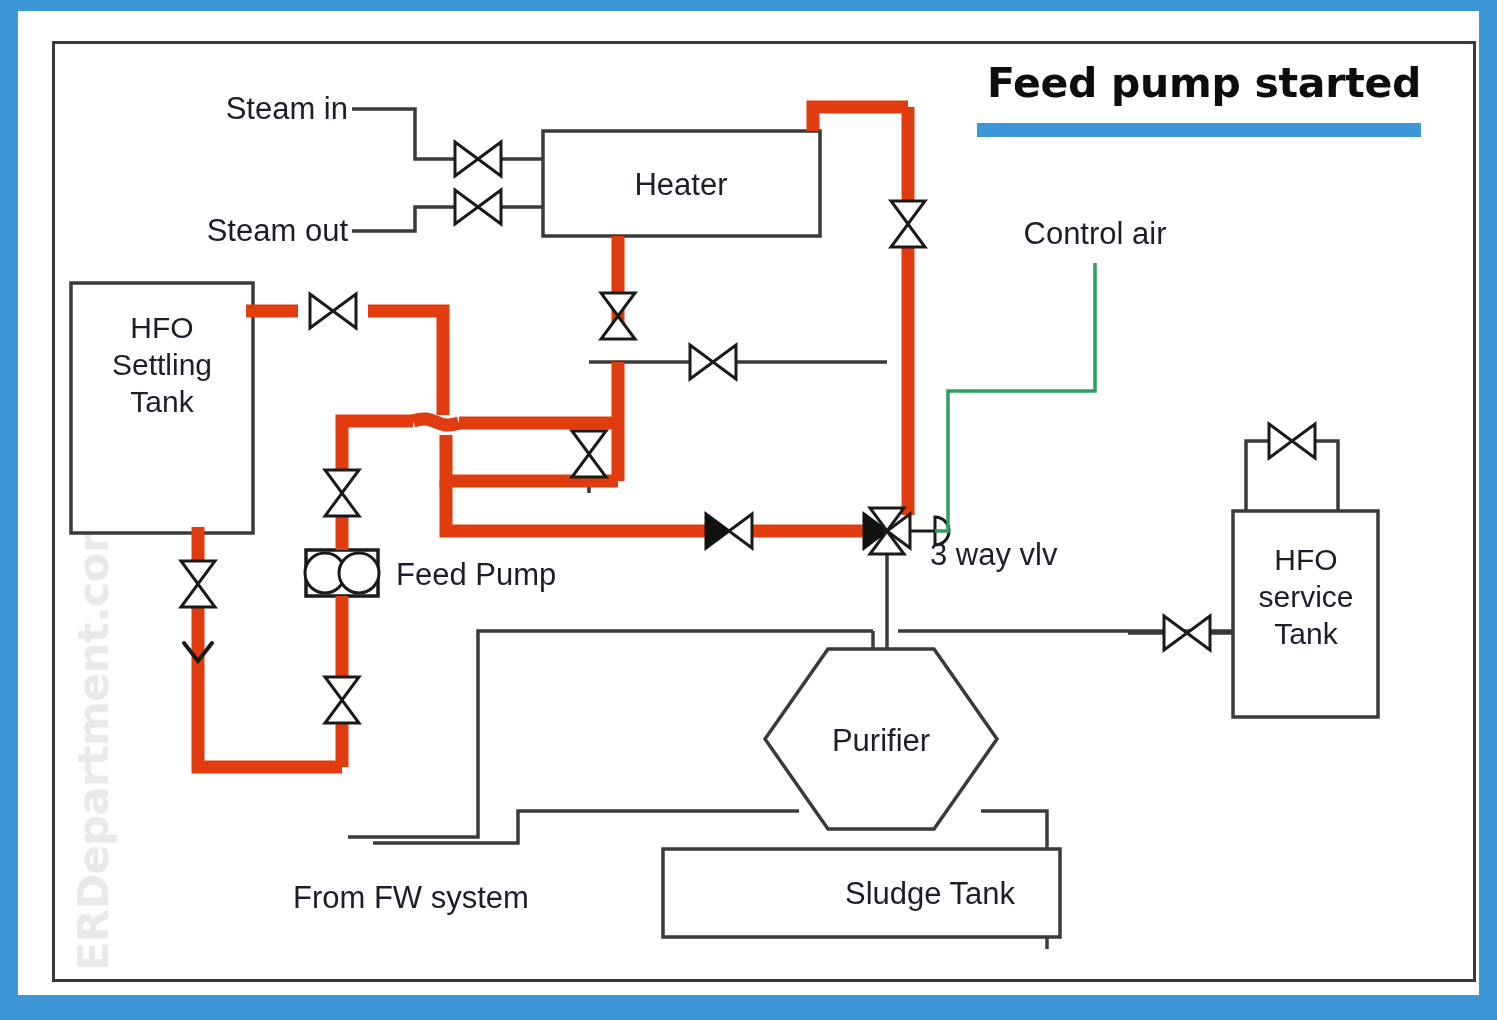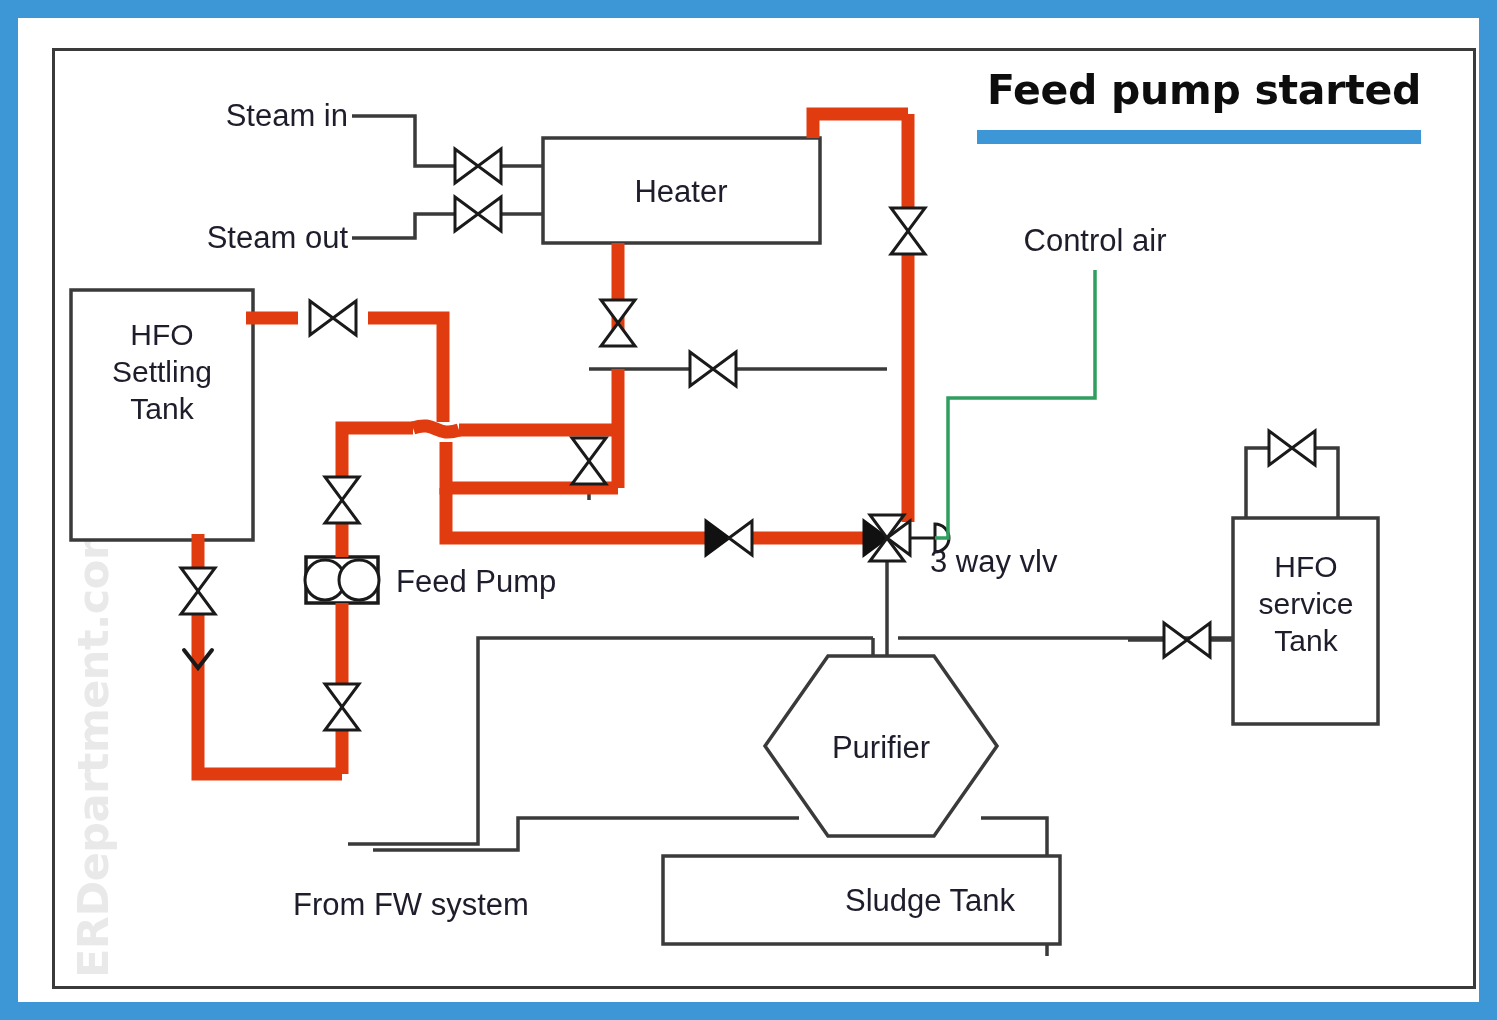--- a/index.html
+++ b/index.html
@@ -13,21 +13,21 @@
   #stage {
     position: relative;
     width: 1497px;
     height: 1020px;
     background: #3d96d6;
     overflow: hidden;
   }
   #paper {
     position: absolute;
     left: 18px;
-    top: 18px;
+    top: 11px;
     width: 1461px;
     height: 984px;
     background: #ffffff;
   }
   #inner-frame {
     position: absolute;
     left: 34px;
     top: 30px;
     width: 1424px;
     height: 941px;

